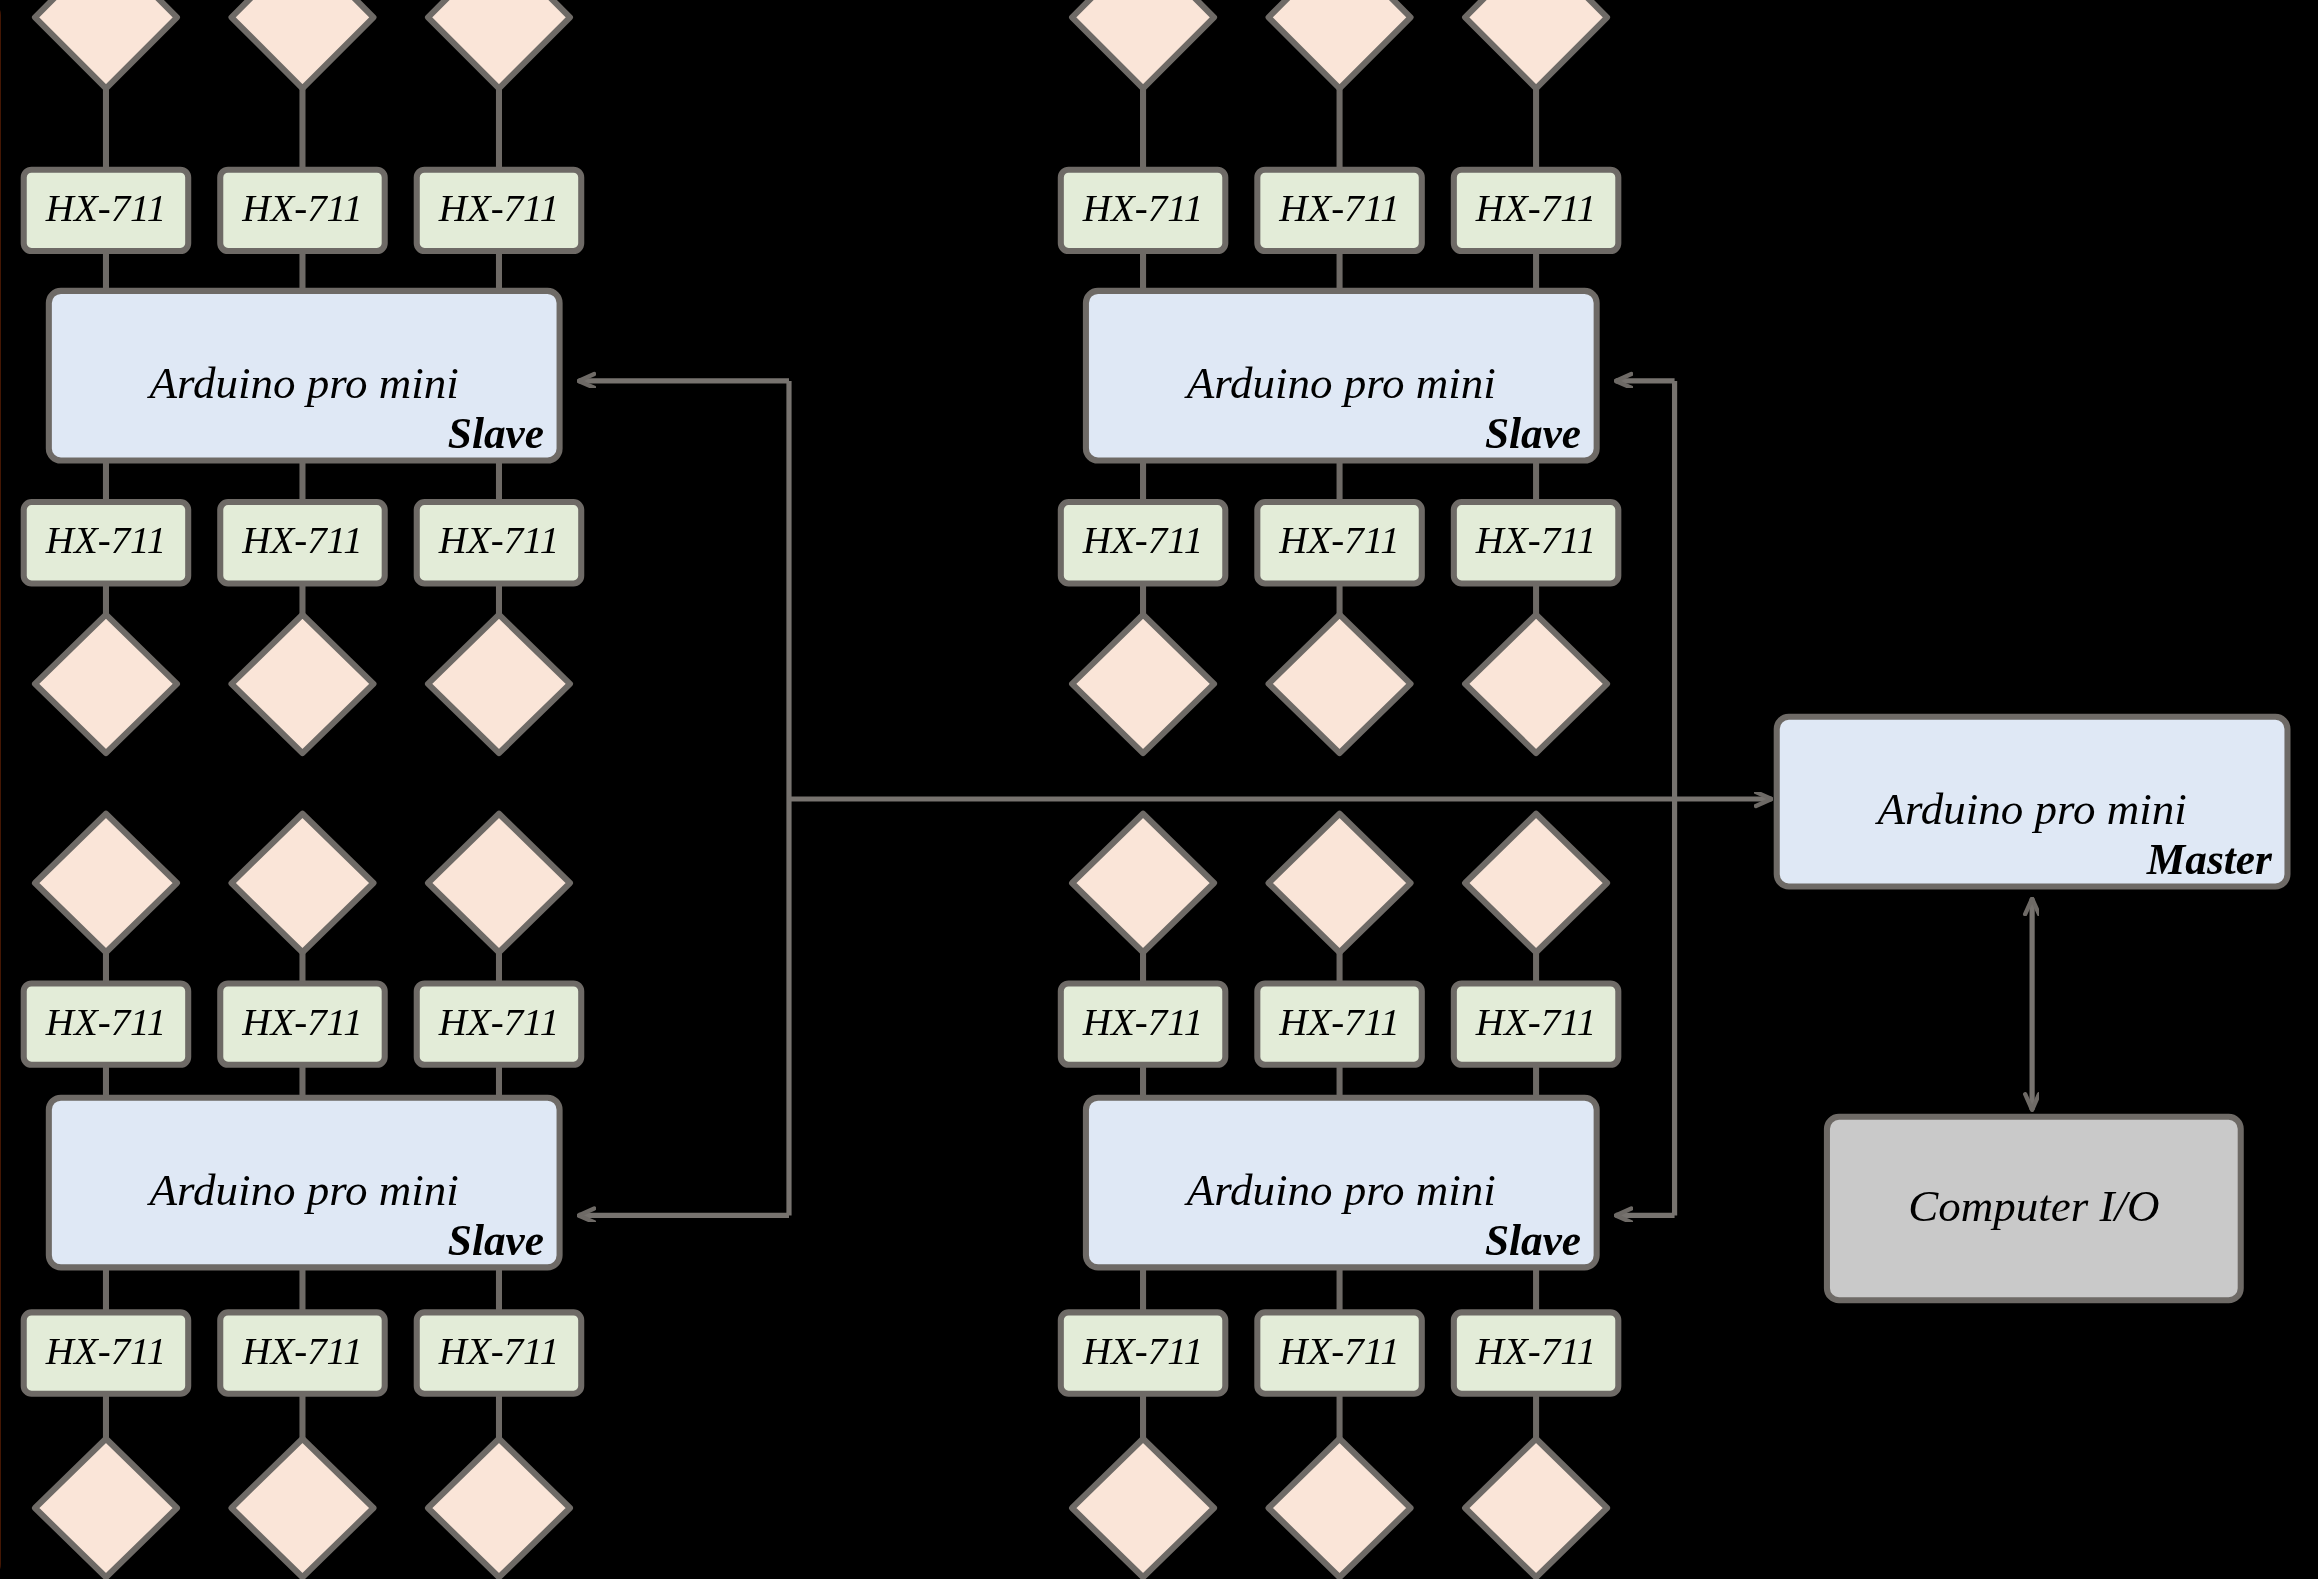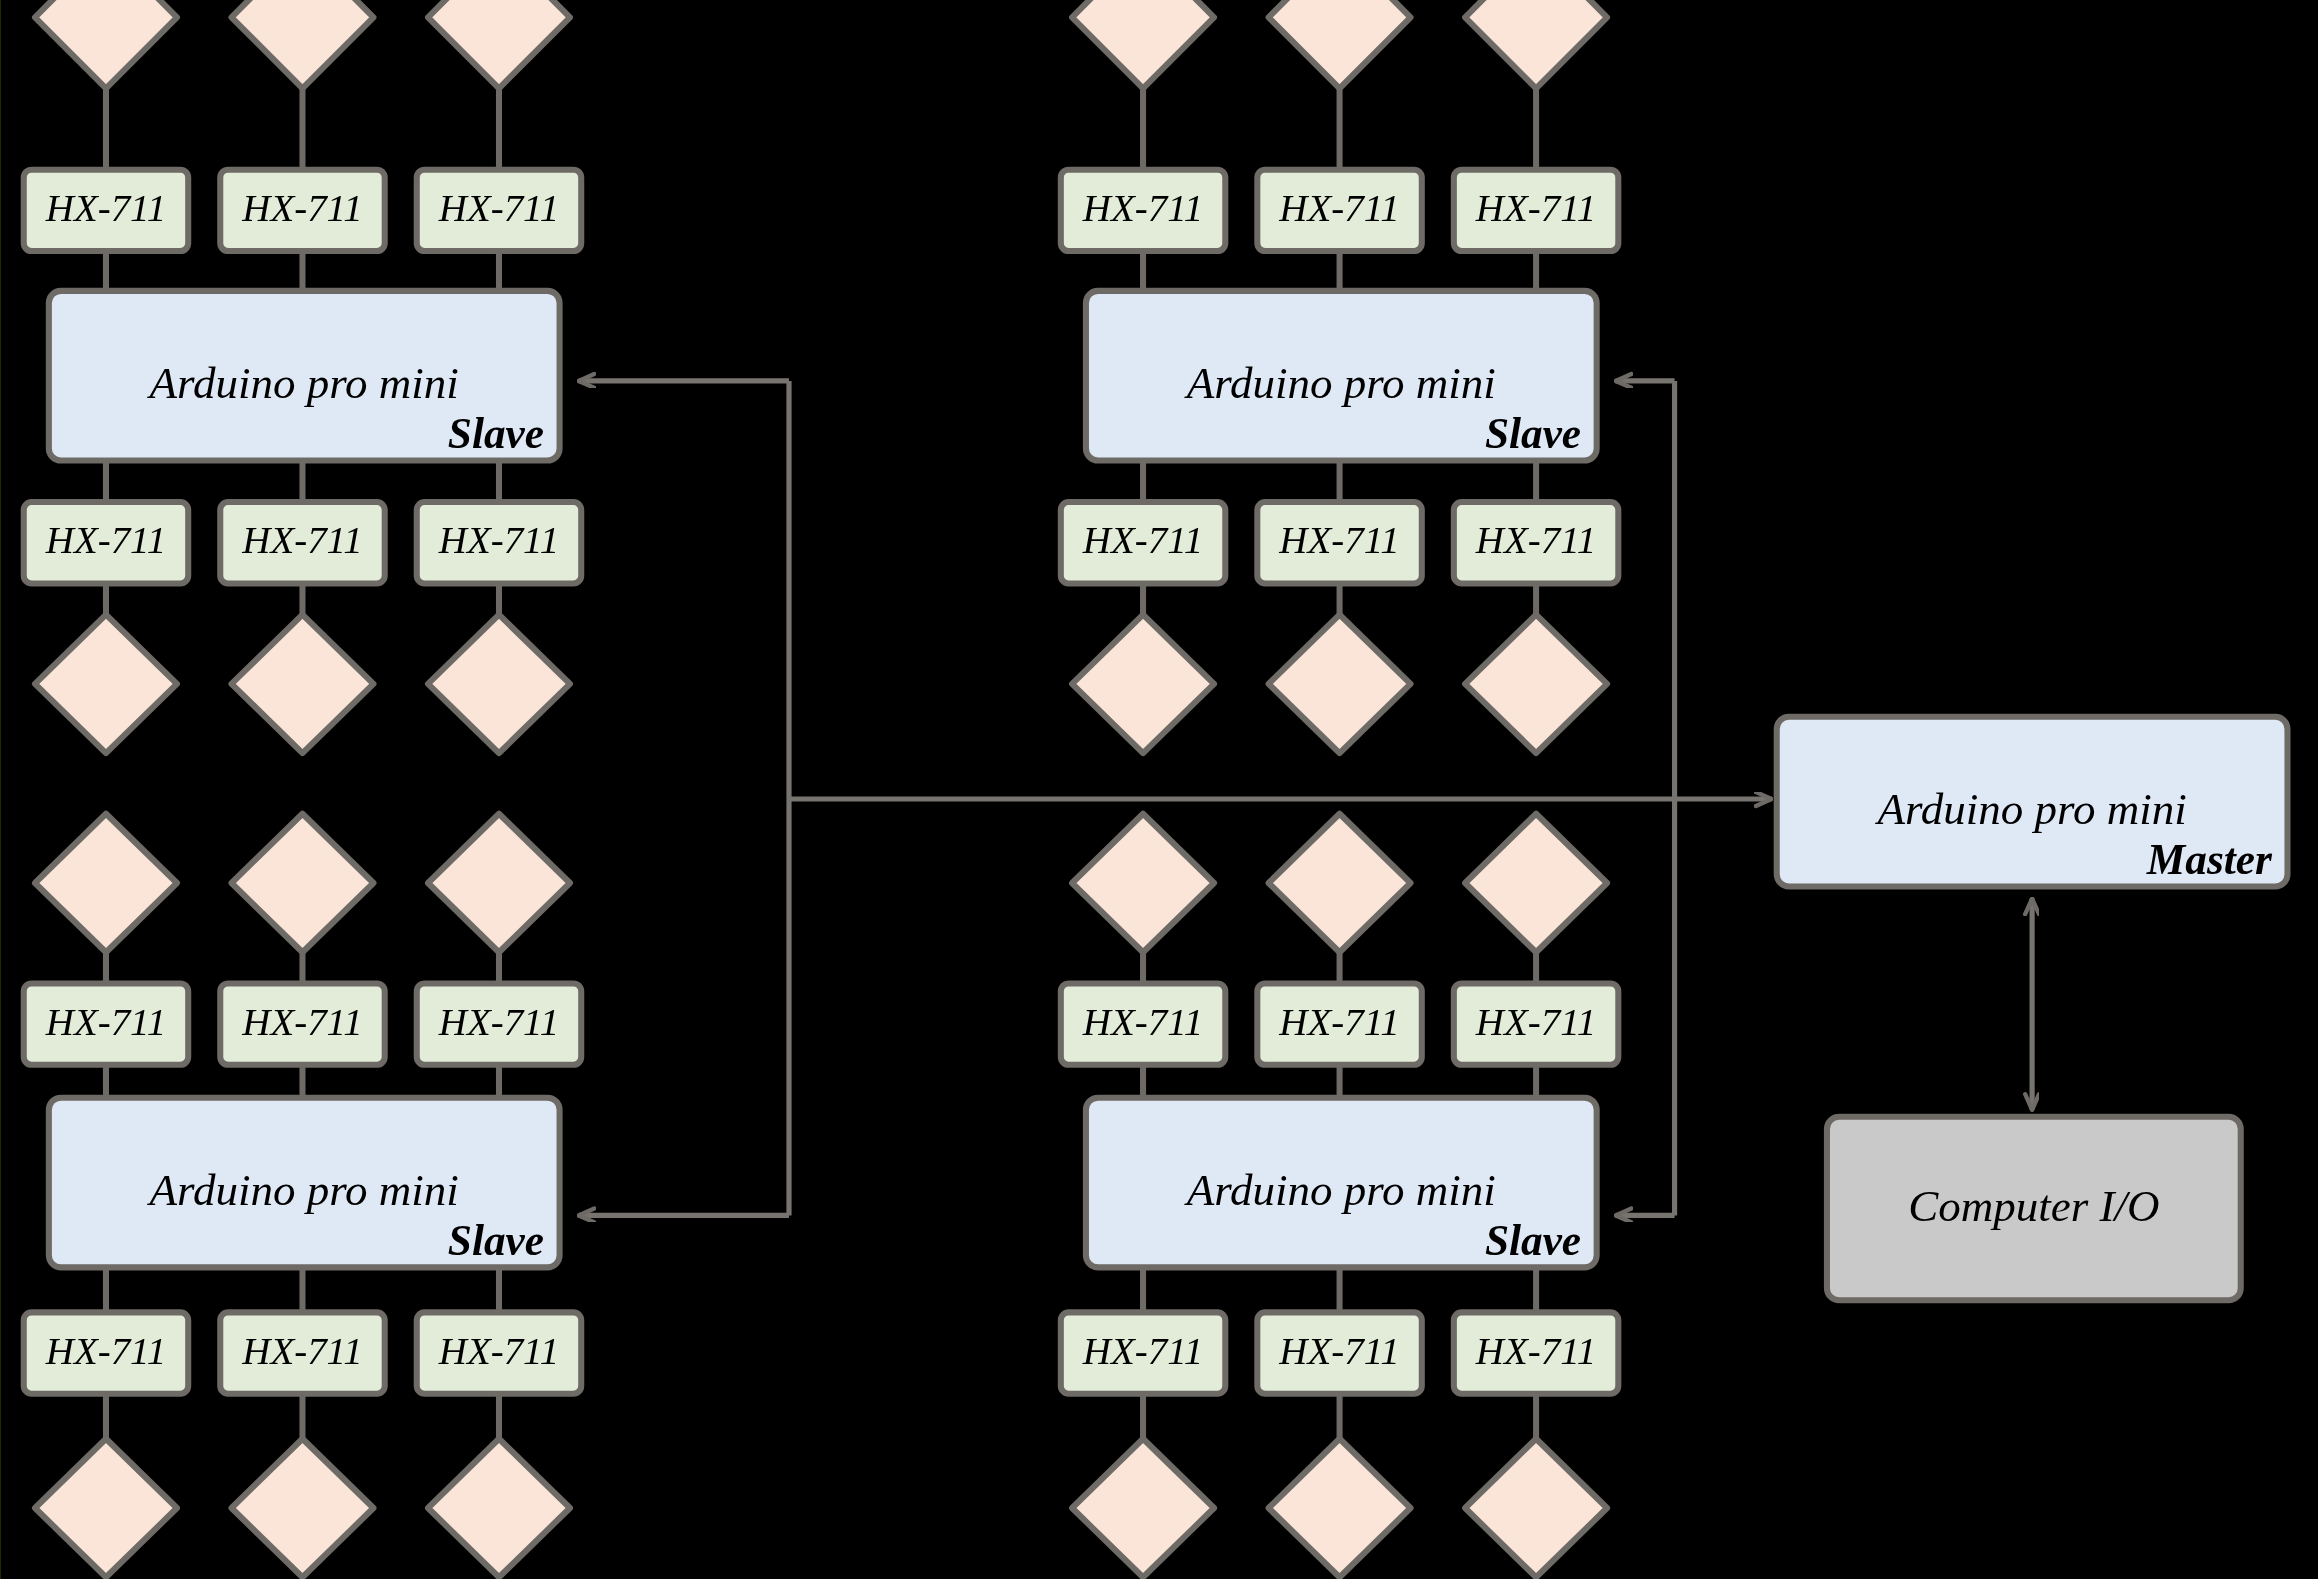--- a/index.html
+++ b/index.html
@@ -10,21 +10,22 @@
   body {
     width: 2319px;
     height: 1579px;
     overflow: hidden;
     font-family: "Liberation Serif", "DejaVu Serif", serif;
   }
   #diagram-root {
     position: relative;
     width: 2319px;
     height: 1579px;
-    background: #4d7c0f;
+    background: #c2410c;
+    border-radius: 15px;
   }
   svg#diagram-svg {
     display: block;
     width: 2319px;
     height: 1579px;
   }
   .node-box {
     stroke: #6e6a66;
     stroke-width: 7;
     stroke-linejoin: round;

